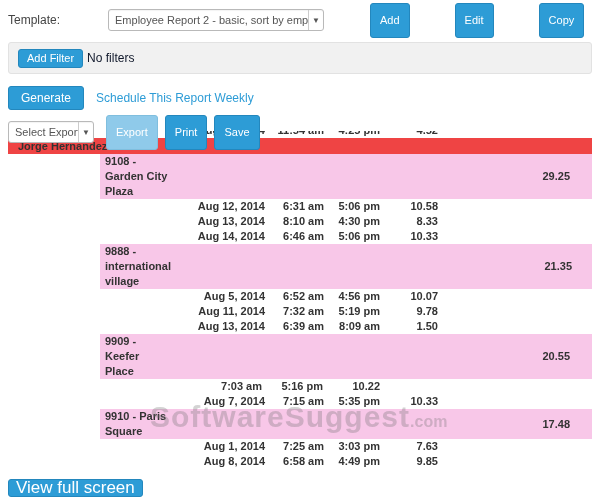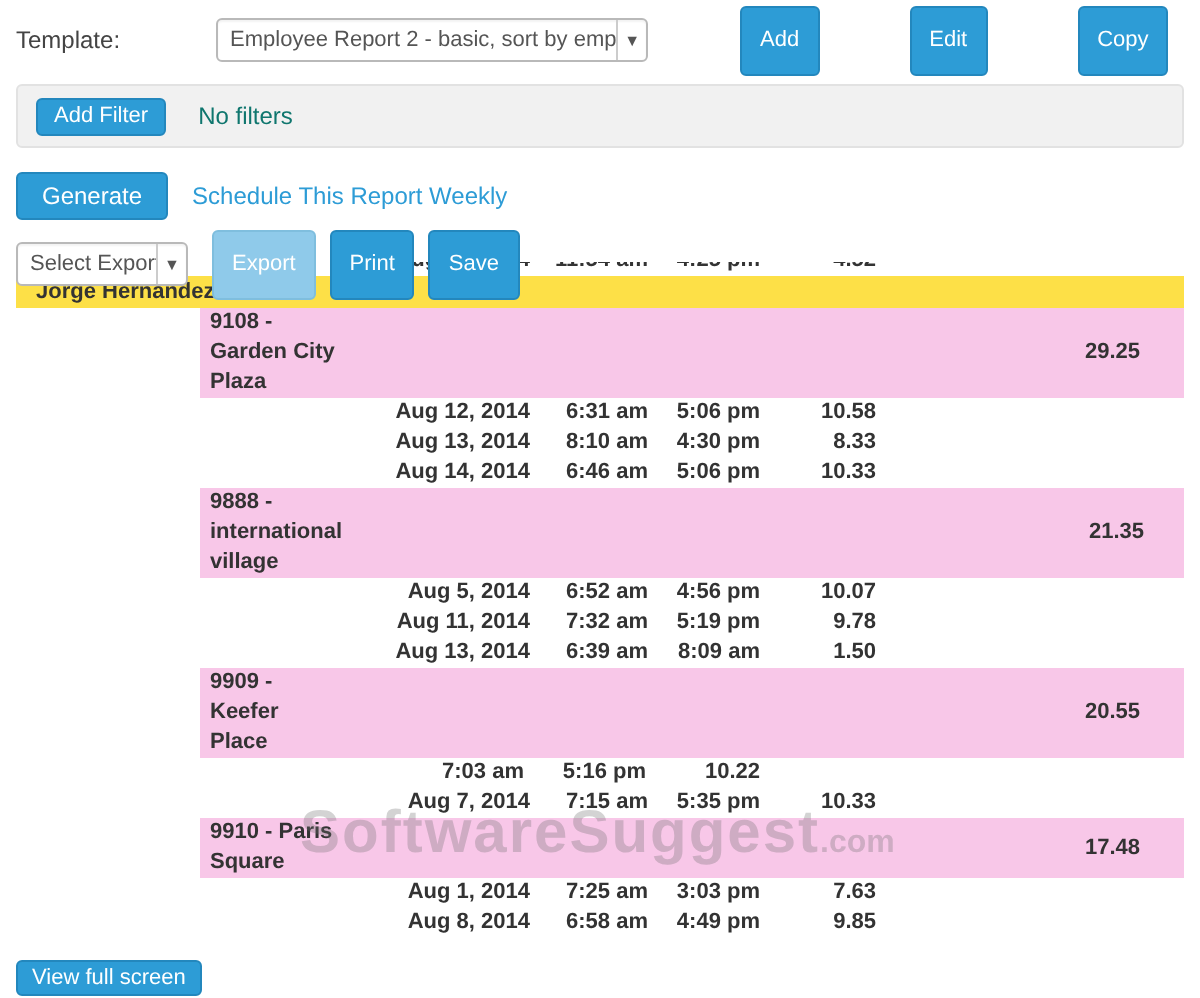--- a/index.html
+++ b/index.html
@@ -24,59 +24,59 @@
     background:#2d9cd6; color:#fff; border:1px solid #2387bd; border-radius:3px;
     font-size:11px; font-family:"Liberation Sans",sans-serif; padding:0 9px; height:35px;
     cursor:pointer; white-space:nowrap; }
   .btn.disabled { background:#8fcaea; border-color:#7fbede; }
   .btn + .btn { margin-left:5px; }
   .template-row .btn:first-of-type { margin-left:6px; }
 
   .filter-bar { margin-top:10px; height:32px; background:#f1f1f1;
     border:1px solid #e2e2e2; border-radius:3px; display:flex; align-items:center;
     padding:0 9px; }
-  .filter-bar .status { font-size:12px; color:#0f766e; margin-left:16px; }
+  .filter-bar .status { font-size:12px; color:#0f172a; margin-left:4px; }
   .btn.sm { height:19px; font-size:11px; padding:0 8px; }
 
   .generate-row { margin-top:12px; height:24px; }
   .btn.md { height:24px; font-size:12px; padding:0 12px; }
   .link { font-size:12px; color:#2d9cd6; text-decoration:none; margin-left:12px; cursor:pointer; }
 
   .export-row { margin-top:10px; height:24px; position:relative; z-index:3; }
   .export-row .btn { margin-left:0; }
   .export-row .select { margin-right:12px; }
   .export-row .btn + .btn { margin-left:7px; }
 
   
   .report-viewport { margin-top:-13px; height:336px; overflow:hidden;
     position:relative; z-index:1; }
   .t-row { display:grid; grid-template-columns:1fr 96px 62px 57px 58px 150px;
     align-items:center; font-size:11px; font-weight:bold; color:#333; }
   .t-row.entry { height:15px; }
   .t-row.entry.clip-top { margin-top:-8px; }
-  .t-row.employee { background:#fde047; min-height:16px; }
+  .t-row.employee { background:#ef4444; min-height:16px; }
   .t-row.job { background:linear-gradient(to right, transparent 92px, #f8c7e8 92px);
     min-height:16px; }
   .cell { line-height:15px; }
   .c-label { padding-left:10px; }
   .job .c-label { padding-left:97px; }
   .c-date { text-align:right; }
   .c-in   { text-align:right; padding-right:3px; }
   .c-out  { text-align:right; padding-right:4px; }
   .c-hours{ text-align:right; padding-right:4px; }
   .c-total{ text-align:right; padding-right:22px; grid-column:6; }
   .c-span { grid-column:2 / 6; }
 
   .watermark { position:absolute; left:150px; top:400px; z-index:4;
     color:rgba(110,110,110,.30); font-size:30px; font-weight:bold;
     letter-spacing:1px; pointer-events:none; white-space:nowrap; }
   .watermark .wm-suffix { font-size:16px; letter-spacing:0; }
 
   .footer-row { margin-top:12px; position:relative; z-index:3; }
-  .btn.xs { height:18px; font-size:11px; padding:0 7px; }
+  .btn.xs { height:18px; font-size:17px; padding:0 7px; }
 </style>
 </head>
 <body>
 
 <div class="page">
 
   <div class="row-flex template-row">
     <span class="lbl">Template:</span>
     <div class="select template-select">
       <span class="select-text">Employee Report 2 - basic, sort by employee AND job</span>

